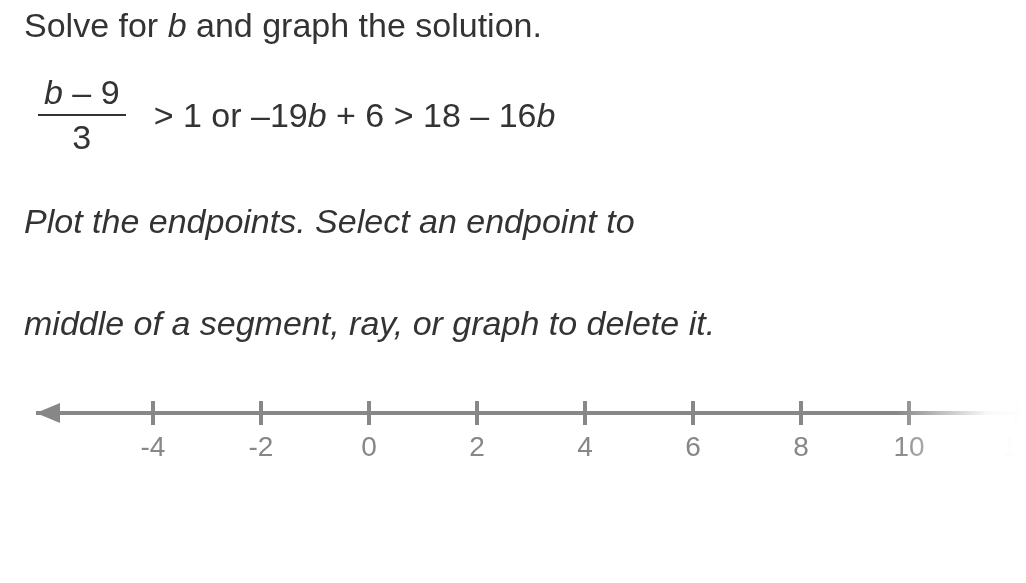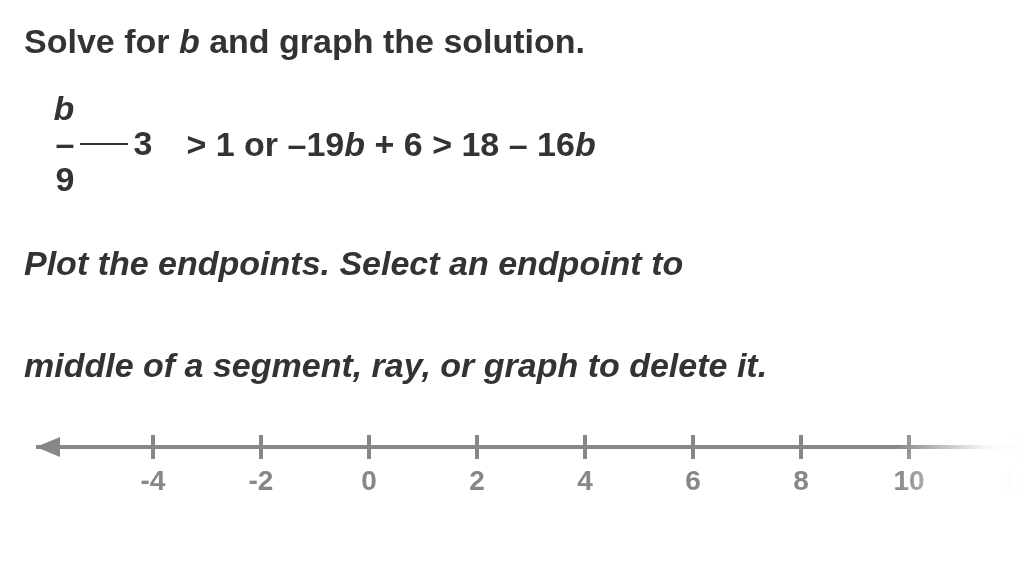--- a/index.html
+++ b/index.html
@@ -7,42 +7,42 @@
     padding: 0;
     width: 1026px;
     height: 583px;
     background: #ffffff;
     font-family: Verdana, Geneva, sans-serif;
     color: #333333;
     overflow: hidden;
     position: relative;
   }
   .content {
-    padding: 20px 24px 0 24px;
-    font-weight: bold;
+    padding: 4px 24px 0 24px;
   }
   .prompt-line {
     font-size: 34px;
     line-height: 1.25;
     color: #333333;
     margin: 0 0 28px 0;
   }
   .var-italic {
     font-style: italic;
   }
   .equation-row {
     display: flex;
     align-items: center;
     font-size: 34px;
     color: #333333;
     margin-left: 14px;
     margin-bottom: 40px;
   }
   .fraction {
     display: inline-flex;
+    flex-direction: column;
     align-items: center;
     vertical-align: middle;
     line-height: 1.05;
     text-align: right;
   }
   .fraction .num,
   .fraction .den {
     padding: 0 6px;
   }
   .fraction .bar {
@@ -53,21 +53,21 @@
   }
   .eq-rest {
     margin-left: 28px;
     line-height: 1.2;
   }
   .instructions {
     font-size: 34px;
     font-style: italic;
     color: #333333;
     line-height: 1.5;
-    margin: 0 0 32px 0;
+    margin: 0 0 40px 0;
   }
   .numberline-wrap {
     position: relative;
     width: 1026px;
     height: 90px;
     margin-left: -24px;
   }
   .numberline-svg {
     position: absolute;
     left: 0;

